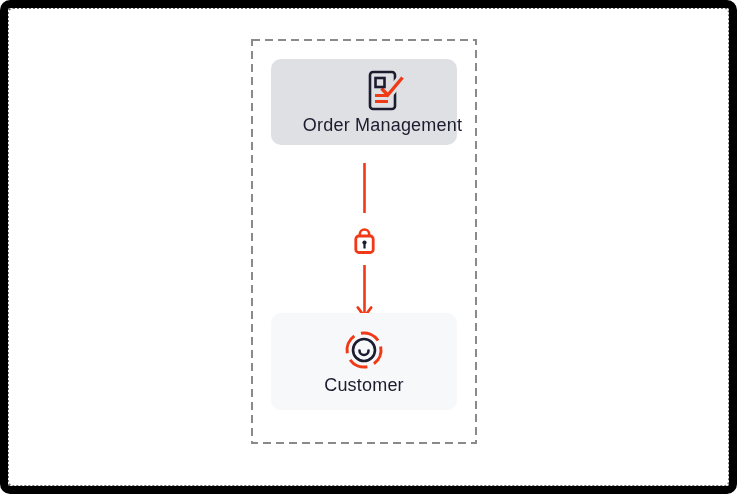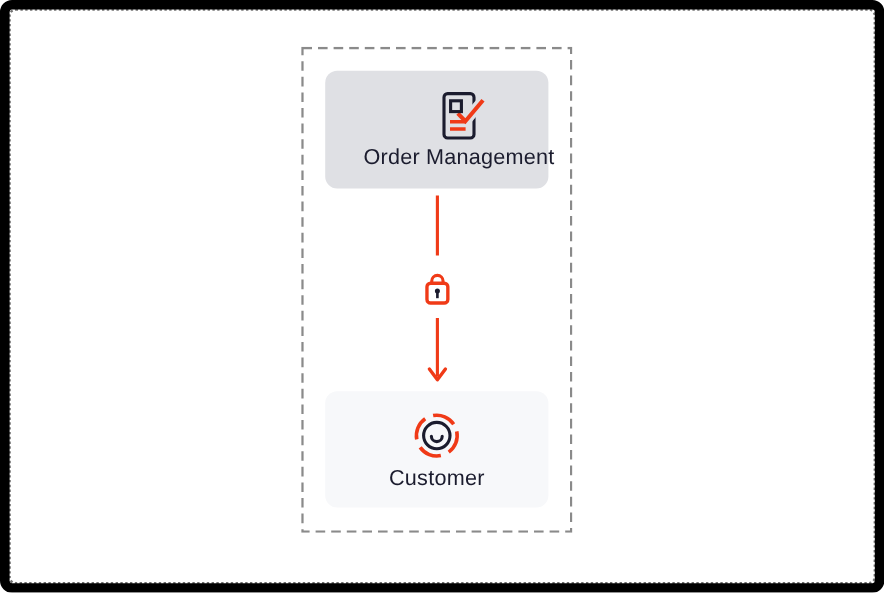--- a/index.html
+++ b/index.html
@@ -46,26 +46,26 @@
     border-radius: 10px;
     display: flex;
     flex-direction: column;
     align-items: center;
     justify-content: center;
     gap: 4px;
     box-sizing: border-box;
   }
   .node-top {
     top: 59px;
-    height: 98px;
+    height: 86px;
     background: var(--node-top-bg, #dfe0e4);
     padding-left: 37px;
   }
   .node-bottom {
-    top: 326px;
+    top: 313px;
     height: 97px;
     background: var(--node-bottom-bg, #f7f8fa);
   }
   .node-label {
     font-size: 18px;
     letter-spacing: 0.2px;
     color: var(--ink, #1b1c2e);
     line-height: 1.1;
     white-space: nowrap;
   }

